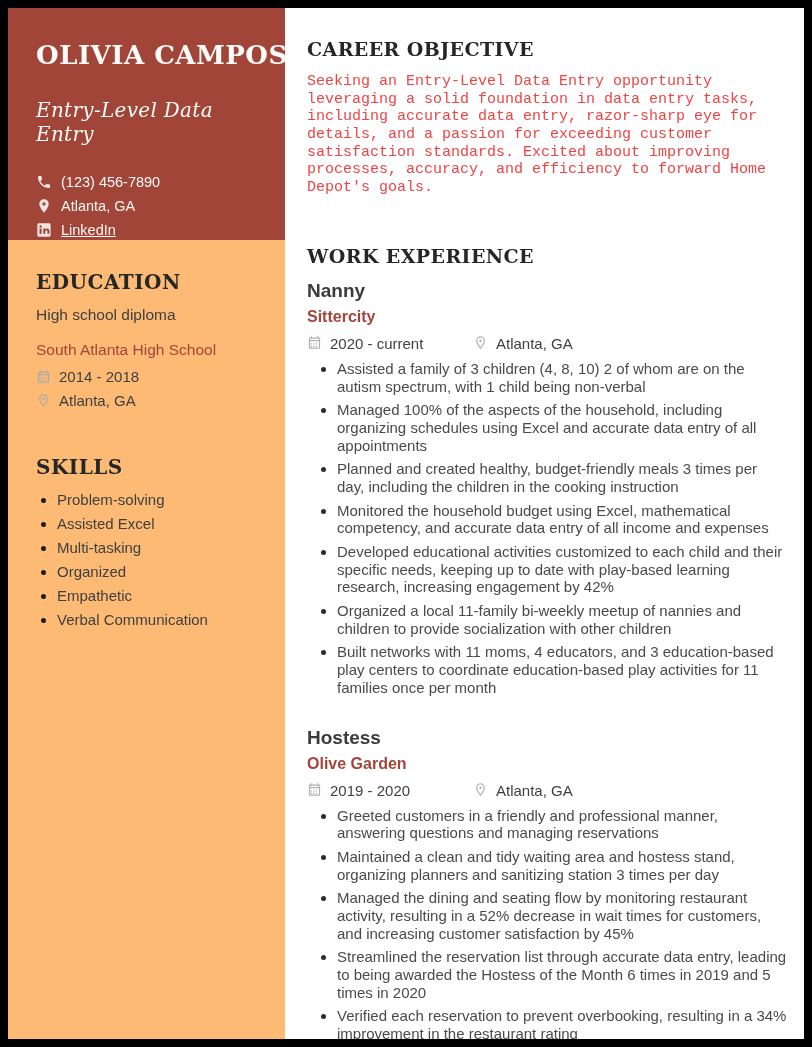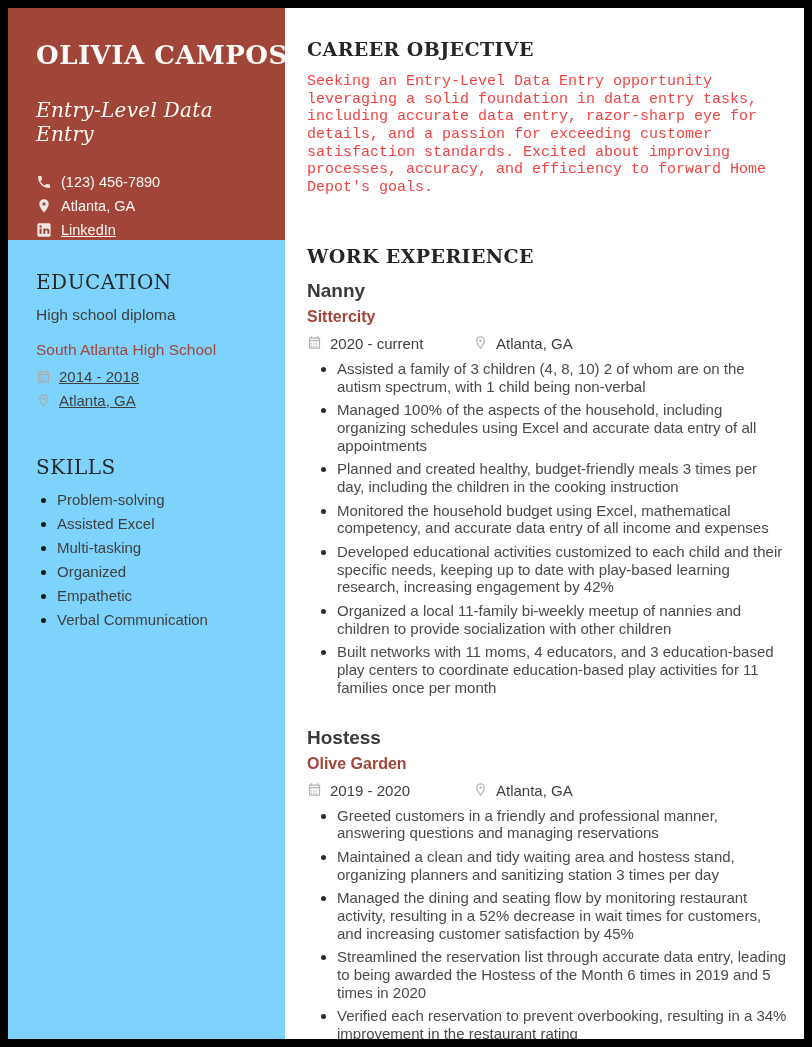--- a/index.html
+++ b/index.html
@@ -8,21 +8,21 @@
     box-sizing: border-box;
     border: 8px solid #000000;
     background: #ffffff;
     display: flex;
     font-family: "Liberation Sans", sans-serif;
     overflow: hidden;
   }
   
   .sidebar {
     width: 277px; flex-shrink: 0;
-    background: #7dd3fc;
+    background: #fdba74;
     display: flex; flex-direction: column;
   }
   .sidebar-header {
     background: #A14538;
     color: #FDFBFA;
     height: 232px;
     box-sizing: border-box;
     padding: 30px 24px 0 28px;
   }
   .name {
@@ -45,29 +45,29 @@
     display: flex; align-items: center;
     font-size: 14.5px;
     margin-bottom: 8px;
     color: #FBF7F6;
   }
   .contact-row .ico { width: 16px; height: 16px; margin-right: 9px; flex-shrink: 0; color: #EFE6E4; }
   .contact-row a { color: inherit; text-decoration: underline; }
   .sidebar-body { padding: 30px 24px 0 28px; color: #3F3F3F; }
   .side-h {
     font-family: "DejaVu Serif", "Liberation Serif", serif;
-    font-weight: normal;
+    font-weight: bold;
     font-size: 20px;
     color: #262626;
     letter-spacing: 0.5px;
     margin: 0 0 12px 0;
   }
   .edu-degree { font-size: 15.5px; margin-bottom: 17px; }
   .edu-school { font-size: 15.5px; color: #A3453A; margin-bottom: 9px; }
-  .meta-row { display: flex; align-items: center; font-size: 15px; margin-bottom: 7px; color: #3F3F3F; text-decoration: underline; }
+  .meta-row { display: flex; align-items: center; font-size: 15px; margin-bottom: 7px; color: #3F3F3F; }
   .meta-row .ico { width: 15px; height: 15px; margin-right: 8px; color: #ABABAB; flex-shrink: 0; }
   .skills-block { margin-top: 46px; }
   ul.dotlist { margin: 0; padding: 0 0 0 21px; }
   ul.dotlist li { font-size: 15px; margin-bottom: 7px; color: #3F3F3F; }
   ul.dotlist li::marker { color: #1c1c1c; }
   
   .main {
     flex: 1;
     box-sizing: border-box;
     padding: 30px 17px 0 22px;

